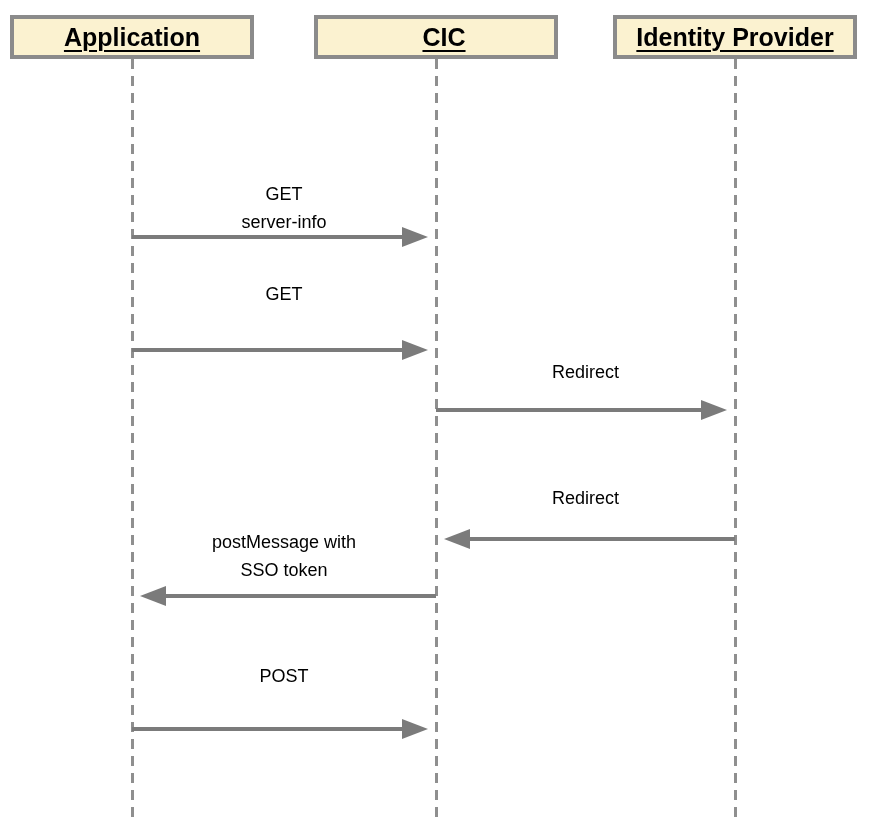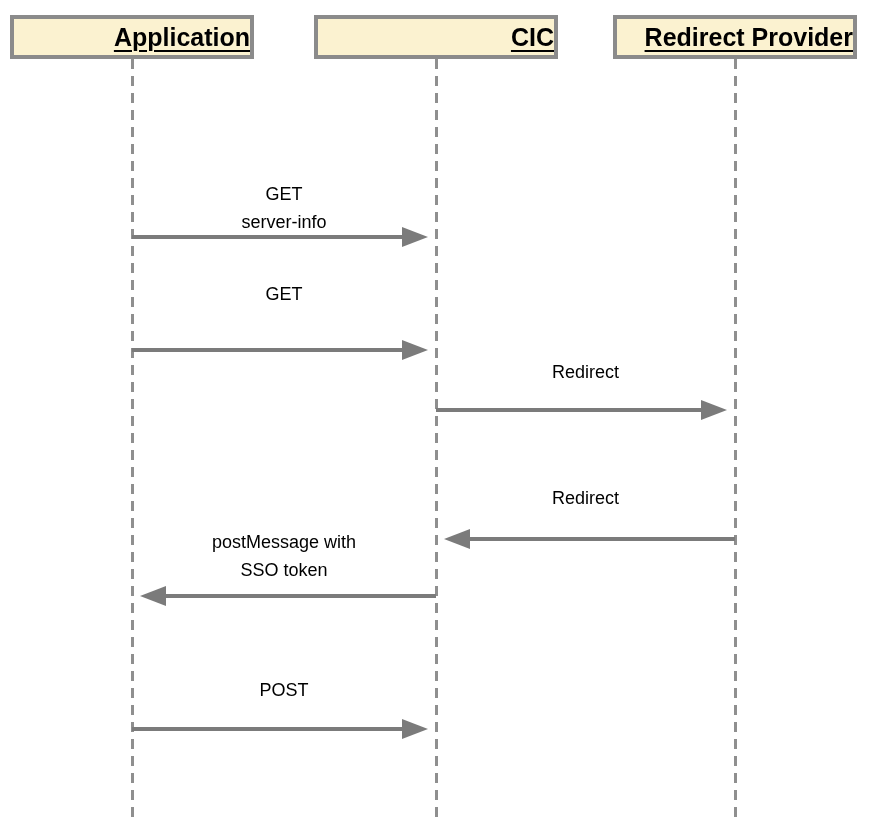--- a/index.html
+++ b/index.html
@@ -18,21 +18,21 @@
     position: absolute;
     inset: 0;
   }
   .actor-box {
     position: absolute;
     box-sizing: border-box;
     border: 4px solid var(--border, #8b8b8b);
     background: var(--fill, #fbf2d0);
     display: flex;
     align-items: center;
-    justify-content: flex-end;
+    justify-content: center;
   }
   .actor-label {
     font-weight: bold;
     font-size: 25px;
     color: var(--text, #000);
     text-decoration: underline;
     text-decoration-thickness: 2px;
     text-underline-offset: 4px;
     white-space: nowrap;
   }
@@ -84,21 +84,21 @@
 <div id="diagram">
     <div class="actor-box" style="left: 10px; top: 15px; width: 244px; height: 44px;">
       <div class="actor-label">Application</div>
     </div>
     <div class="lifeline" style="left: 130.5px; top: 59px; height: 765px;"></div>
     <div class="actor-box" style="left: 314px; top: 15px; width: 244px; height: 44px; padding-left: 16px;">
       <div class="actor-label">CIC</div>
     </div>
     <div class="lifeline" style="left: 434.5px; top: 59px; height: 765px;"></div>
     <div class="actor-box" style="left: 613px; top: 15px; width: 244px; height: 44px;">
-      <div class="actor-label">Redirect Provider</div>
+      <div class="actor-label">Identity Provider</div>
     </div>
     <div class="lifeline" style="left: 733.5px; top: 59px; height: 765px;"></div>
     <div class="msg-label" style="left: 132px; width: 304px; top: 180px;">
       <span>GET</span>
       <span>server-info</span>
     </div>
     <div class="msg-arrow right" style="top: 227px; width: 296px; left: 132px;">
       <div class="msg-line"></div>
       <div class="msg-head"></div>
     </div>
@@ -124,20 +124,20 @@
       <div class="msg-head"></div>
     </div>
     <div class="msg-label" style="left: 132px; width: 304px; top: 528px;">
       <span>postMessage with</span>
       <span>SSO token</span>
     </div>
     <div class="msg-arrow left" style="top: 586px; width: 296px; left: 140px;">
       <div class="msg-line"></div>
       <div class="msg-head"></div>
     </div>
-    <div class="msg-label" style="left: 132px; width: 304px; top: 676px; text-align: center;">
+    <div class="msg-label" style="left: 132px; width: 304px; top: 662px; text-align: center;">
       <span>POST</span>
     </div>
     <div class="msg-arrow right" style="top: 719px; width: 296px; left: 132px;">
       <div class="msg-line"></div>
       <div class="msg-head"></div>
     </div>
   </div>
 
 </body></html>

